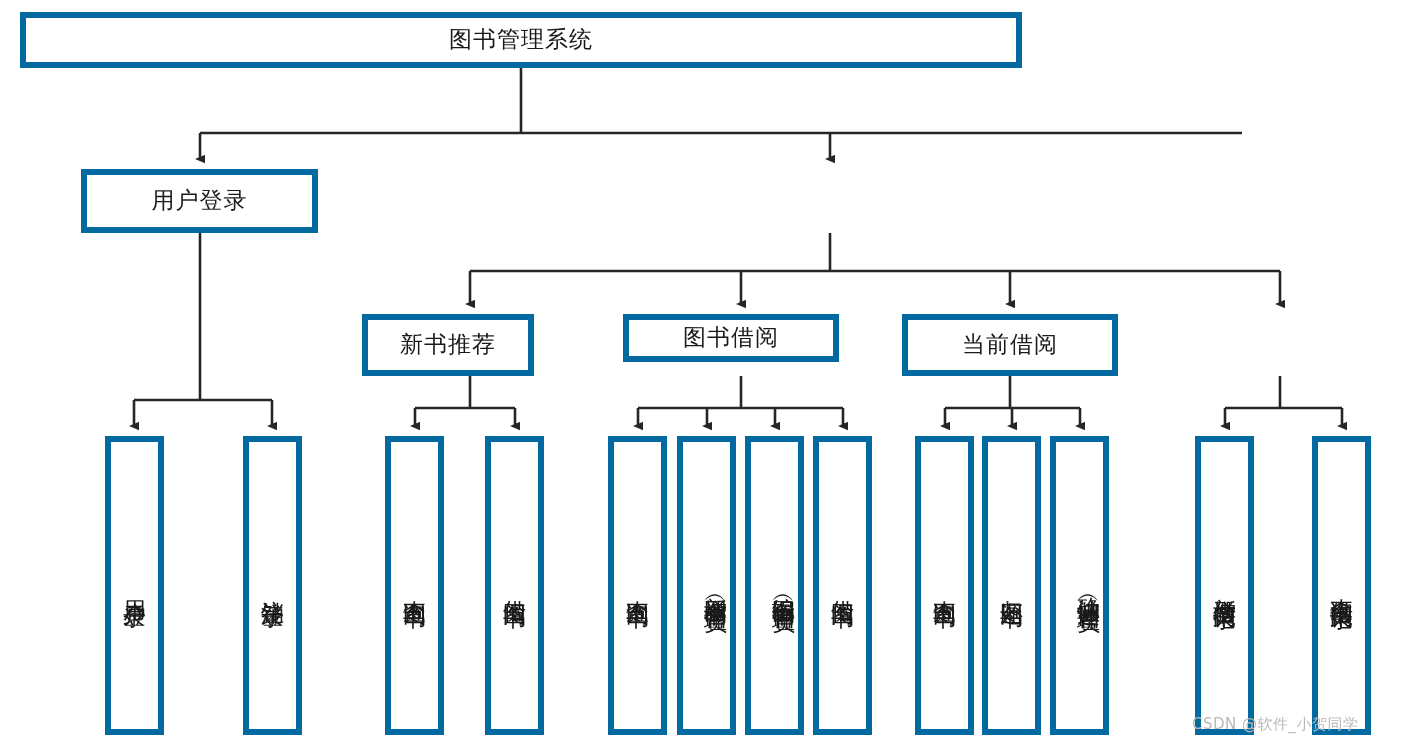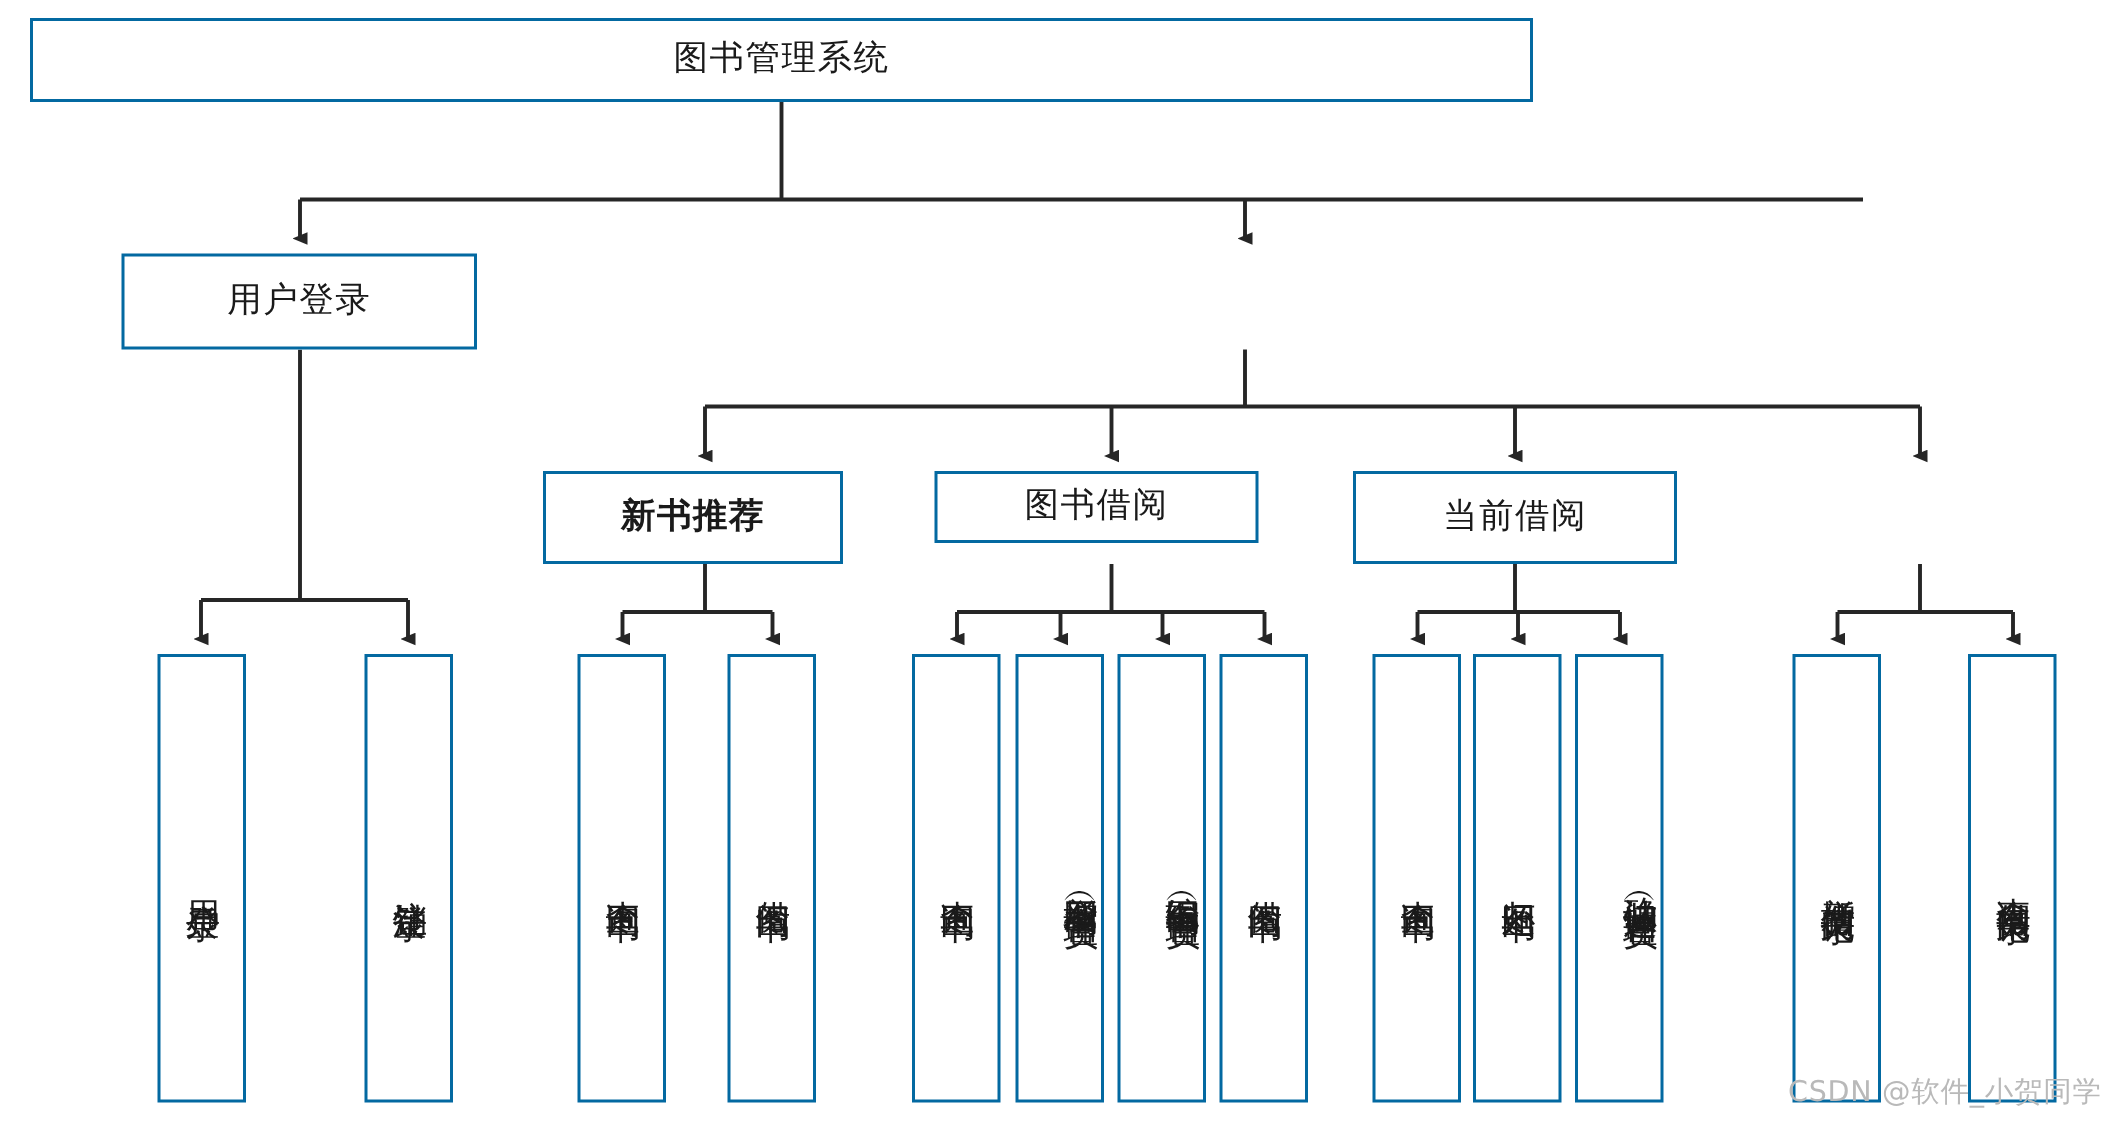--- a/index.html
+++ b/index.html
@@ -19,21 +19,21 @@
     position: absolute;
     left: 0;
     top: 0;
     width: 1405px;
     height: 747px;
     pointer-events: none;
   }
   .node {
     position: absolute;
     box-sizing: border-box;
-    border: 2px solid #0369a1;
+    border: 6px solid #0369a1;
     background: #ffffff;
     display: flex;
     align-items: center;
     justify-content: center;
     color: #1a1a1a;
   }
   .node.horiz {
     font-size: 23px;
     line-height: 1.1;
     letter-spacing: 1px;
@@ -48,21 +48,21 @@
     padding: 6px 0;
   }
   .node.vert.toppad {
     align-items: flex-start;
     padding-top: 10px;
   }
   .watermark {
     position: absolute;
     left: 1192px;
     top: 715px;
-    font-size: 19px;
+    font-size: 15px;
     color: #b9b9b9;
     white-space: nowrap;
     letter-spacing: 0.5px;
   }
 </style>
 </head>
 <body>
 
 <div id="canvas">
 
@@ -113,21 +113,21 @@
       <path d="M1225,408 L1342,408"></path>
       <path d="M1225,408 L1225,426" marker-end="url(#arrow)"></path>
       <path d="M1342,408 L1342,426" marker-end="url(#arrow)"></path>
     </g>
   </svg>
 
   <div class="node horiz" id="node-root" style="left: 20px; top: 12px; width: 1002px; height: 56px;">图书管理系统</div>
 
   <div class="node horiz" id="node-l2-0" style="left: 81px; top: 169px; width: 237px; height: 64px;">用户登录</div>
 
-  <div class="node horiz" id="node-l3-0" style="left: 362px; top: 314px; width: 200px; height: 62px; font-weight: bold;">新书推荐</div>
+  <div class="node horiz" id="node-l3-0" style="left: 362px; top: 314px; width: 172px; height: 62px;">新书推荐</div>
   <div class="node horiz" id="node-l3-1" style="left: 623px; top: 314px; width: 216px; height: 48px;">图书借阅</div>
   <div class="node horiz" id="node-l3-2" style="left: 902px; top: 314px; width: 216px; height: 62px;">当前借阅</div>
 
   <div class="node vert" id="leaf-0" style="left: 105px; top: 436px; width: 59px; height: 299px;">用户登录</div>
   <div class="node vert" id="leaf-1" style="left: 243px; top: 436px; width: 59px; height: 299px;">注销登录</div>
   <div class="node vert" id="leaf-2" style="left: 385px; top: 436px; width: 59px; height: 299px;">查询图书</div>
   <div class="node vert" id="leaf-3" style="left: 485px; top: 436px; width: 59px; height: 299px;">借阅图书</div>
   <div class="node vert" id="leaf-4" style="left: 608px; top: 436px; width: 59px; height: 299px;">查询图书</div>
   <div class="node vert toppad" id="leaf-5" style="left: 677px; top: 436px; width: 59px; height: 299px;">新增图书（管理员）</div>
   <div class="node vert toppad" id="leaf-6" style="left: 745px; top: 436px; width: 59px; height: 299px;">编辑图书（管理员）</div>

